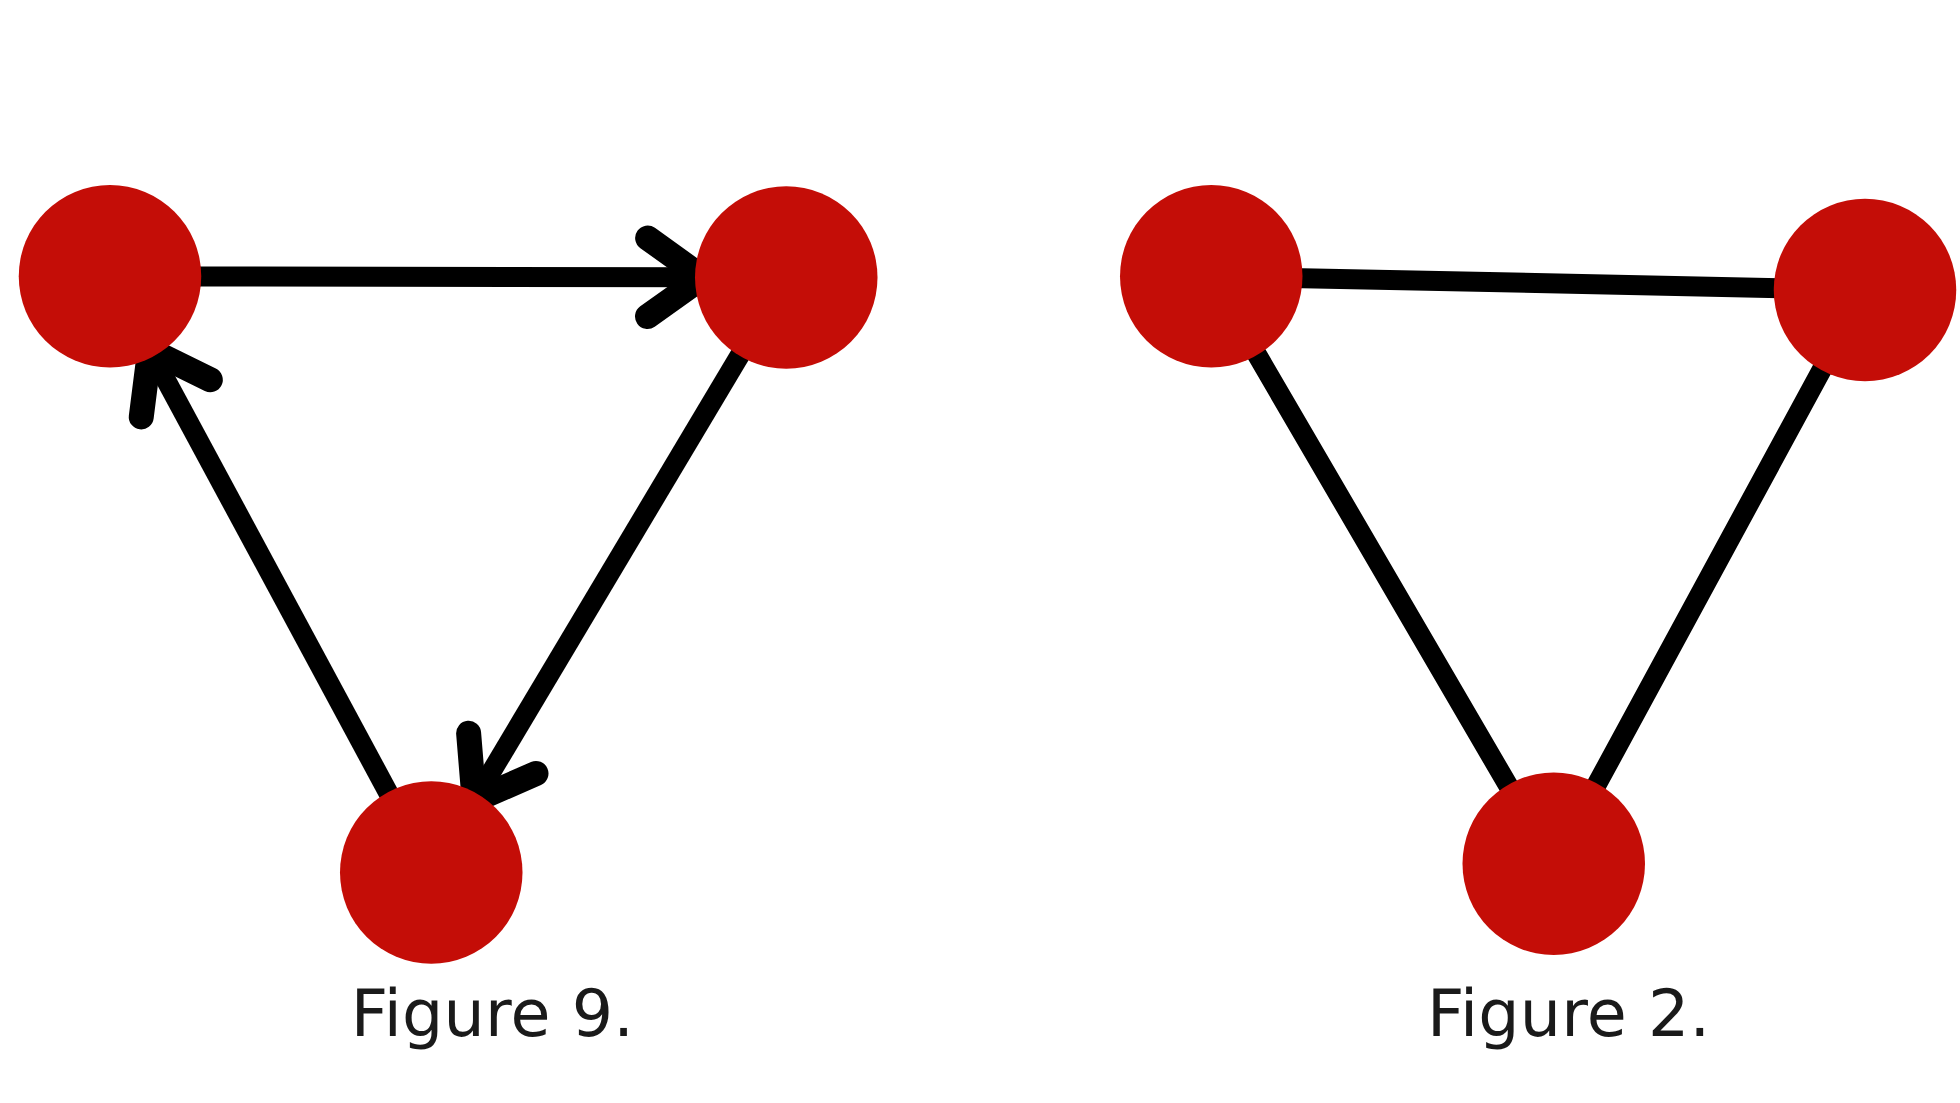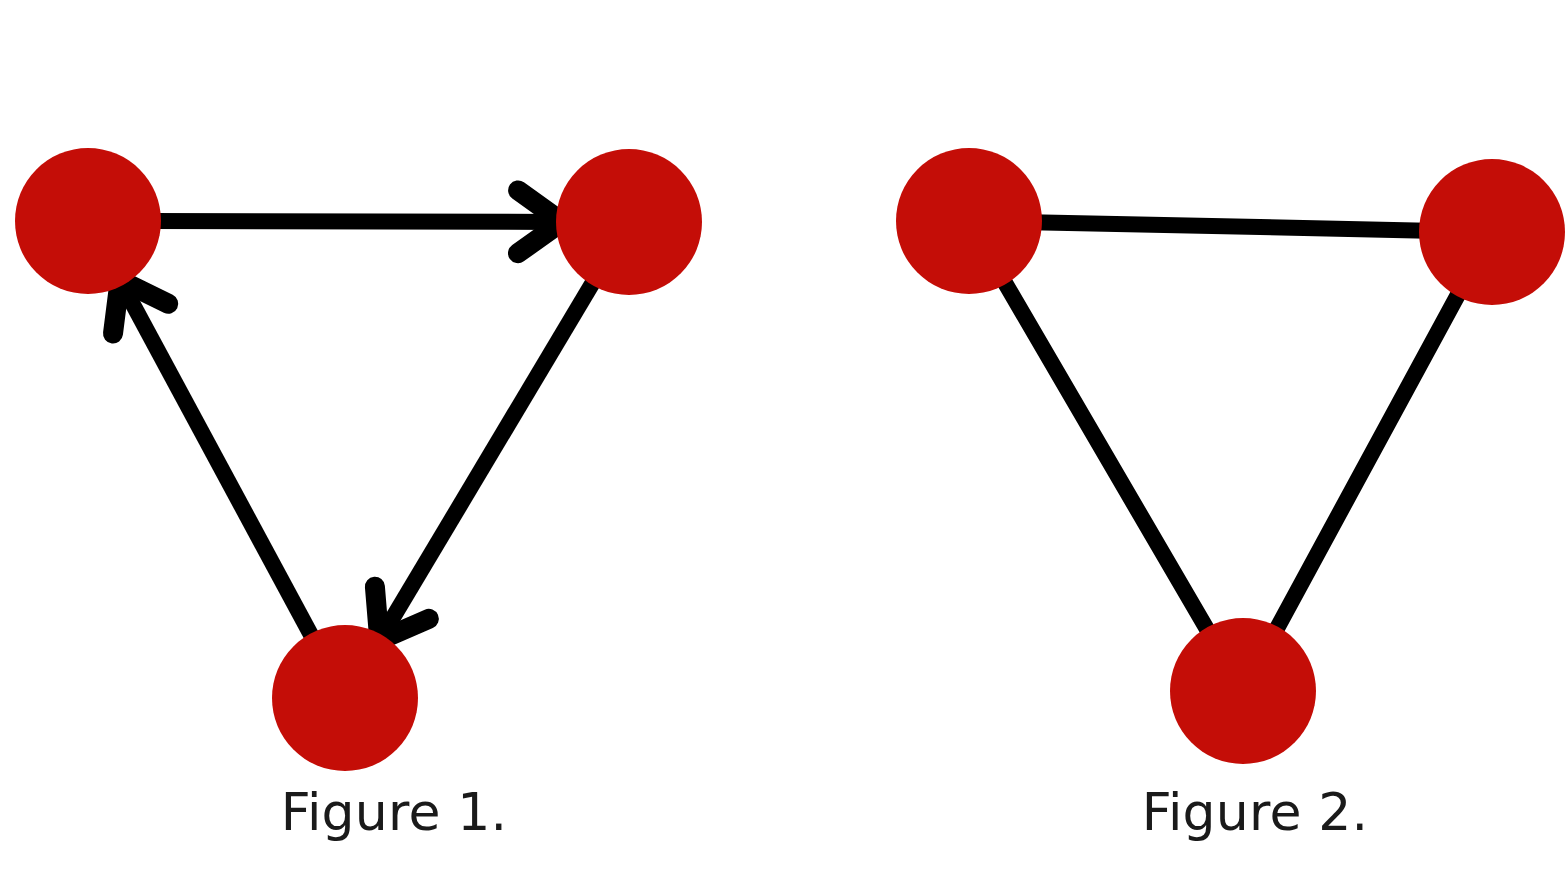--- a/index.html
+++ b/index.html
@@ -73,21 +73,21 @@
             <line x1="315.1178446627875" y1="642.5377895103098" x2="119.77943504116254" y2="279.9836206795118" stroke="#000000" stroke-width="16" stroke-linecap="butt"></line>
             <path d="M 168.25 303.79 L 119.78 279.98 L 113.00 333.56" fill="none" stroke="#000000" stroke-width="20" stroke-linecap="round" stroke-linejoin="round"></path>
           </g>
         </g>
       <g id="fig1-nodes">
           <circle cx="88" cy="221" r="73" fill="#c40d07"></circle>
           <circle cx="629" cy="222" r="73" fill="#c40d07"></circle>
           <circle cx="345" cy="698" r="73" fill="#c40d07"></circle>
         </g>
     </svg>
-    <div class="figure-caption">Figure 1.</div>
+    <div class="figure-caption">Figure 9.</div>
   </div>
 
   <div class="figure-panel" id="figure-2-panel">
     <svg class="graph-svg" id="figure-2-svg" viewBox="0 0 784 882" aria-hidden="true">
       <g id="fig2-edges">
           <g>
             <line x1="208.98607008431742" y1="222.32475482012904" x2="604.0143721352281" y2="230.63318947129542" stroke="#000000" stroke-width="16" stroke-linecap="round"></line>
           </g>
           <g>
             <line x1="638.9591884304082" y1="287.3764357849102" x2="450.9944881273566" y2="633.86558212668" stroke="#000000" stroke-width="16" stroke-linecap="round"></line>

